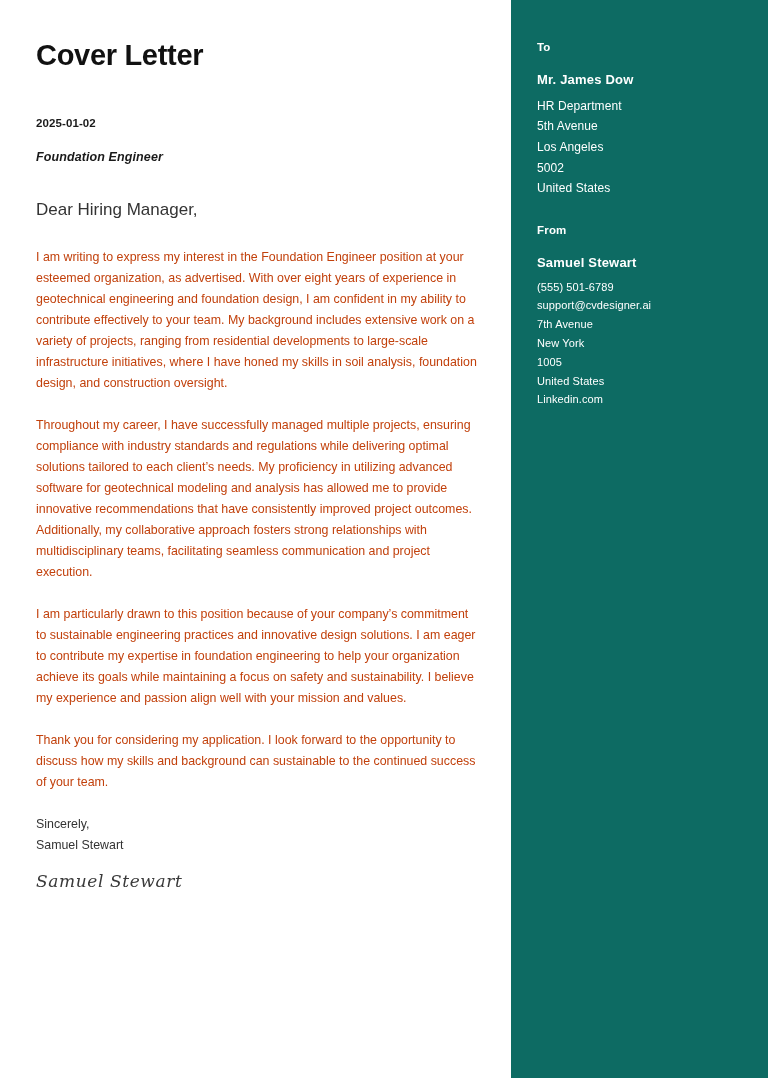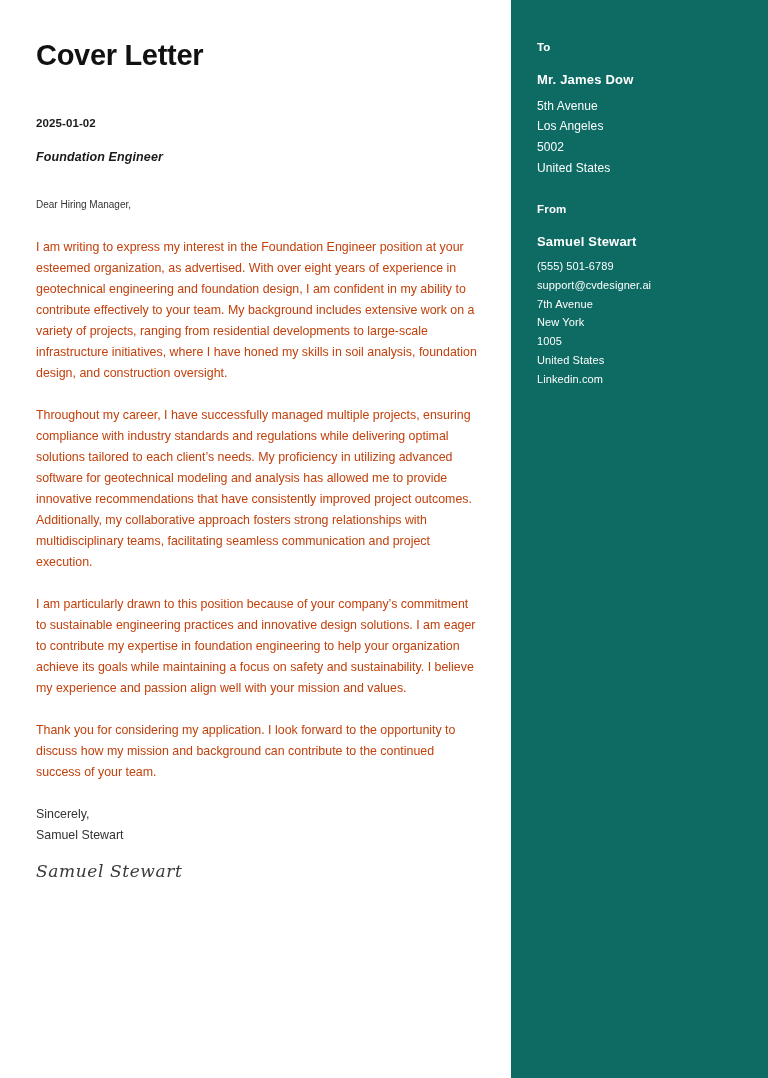--- a/index.html
+++ b/index.html
@@ -50,21 +50,21 @@
   .meta-job {
     font-size: 12.5px;
     font-weight: bold;
     color: #1a1a1a;
     line-height: 1.4;
     letter-spacing: 0.1px;
     margin-top: 18px;
     font-style: italic;
   }
   .salutation {
-    font-size: 10px;
+    font-size: 17px;
     color: #333333;
     line-height: 1.45;
     margin-top: 32px;
   }
   .body-copy {
     margin-top: 24px;
     width: 446px;
   }
   .body-copy p {
     font-size: 12.4px;
@@ -152,38 +152,39 @@
       <div class="meta-date">2025-01-02</div>
       <div class="meta-job">Foundation Engineer</div>
     </div>
 
     <div class="salutation">Dear Hiring Manager,</div>
 
     <div class="body-copy">
       <p>I am writing to express my interest in the Foundation Engineer position at your esteemed organization, as advertised. With over eight years of experience in geotechnical engineering and foundation design, I am confident in my ability to contribute effectively to your team. My background includes extensive work on a variety of projects, ranging from residential developments to large-scale infrastructure initiatives, where I have honed my skills in soil analysis, foundation design, and construction oversight.</p>
       <p>Throughout my career, I have successfully managed multiple projects, ensuring compliance with industry standards and regulations while delivering optimal solutions tailored to each client’s needs. My proficiency in utilizing advanced software for geotechnical modeling and analysis has allowed me to provide innovative recommendations that have consistently improved project outcomes. Additionally, my collaborative approach fosters strong relationships with multidisciplinary teams, facilitating seamless communication and project execution.</p>
       <p>I am particularly drawn to this position because of your company’s commitment to sustainable engineering practices and innovative design solutions. I am eager to contribute my expertise in foundation engineering to help your organization achieve its goals while maintaining a focus on safety and sustainability. I believe my experience and passion align well with your mission and values.</p>
-      <p>Thank you for considering my application. I look forward to the opportunity to discuss how my mission and background can contribute to the continued success of your team.</p>
+      <p>Thank you for considering my application. I look forward to the opportunity to discuss how my skills and background can sustainable to the continued success of your team.</p>
     </div>
 
     <div class="signoff">
       <div>Sincerely,</div>
       <div>Samuel Stewart</div>
     </div>
 
     <div class="signature">Samuel Stewart</div>
 
   </div>
 
   <div class="sidebar">
 
     <div class="to-section">
       <div class="side-label">To</div>
       <div class="side-name">Mr. James Dow</div>
       <div class="to-lines">
+        <div>HR Department</div>
         <div>5th Avenue</div>
         <div>Los Angeles</div>
         <div>5002</div>
         <div>United States</div>
       </div>
     </div>
 
     <div class="from-section">
       <div class="side-label">From</div>
       <div class="side-name">Samuel Stewart</div>

